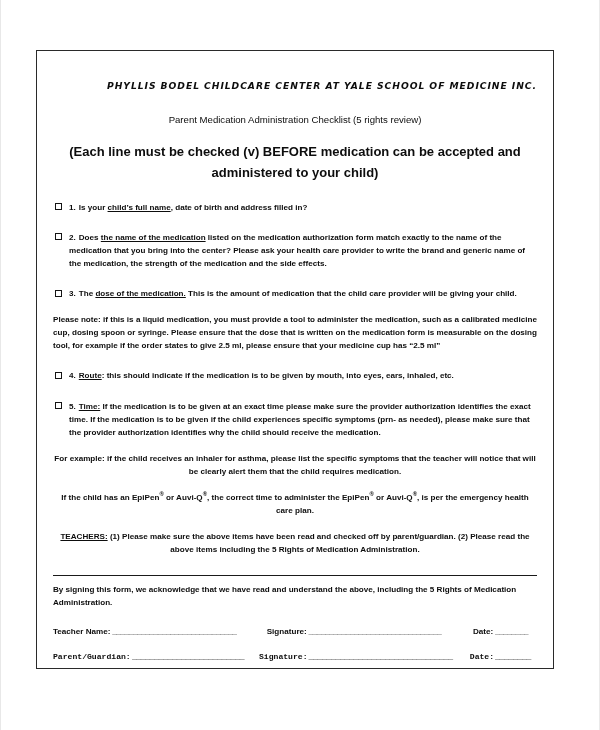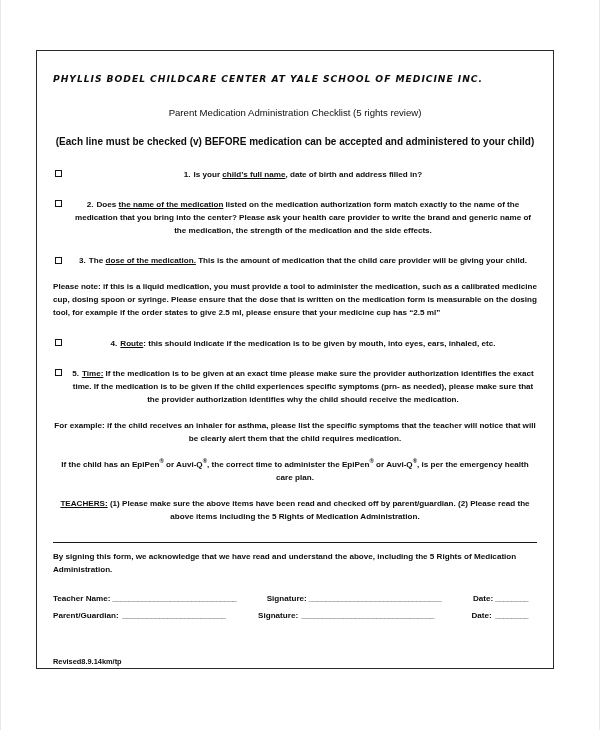--- a/index.html
+++ b/index.html
@@ -36,40 +36,40 @@
   }
   .doc {
     color: #0d0d0d;
     font-size: 8.1px;
     line-height: 1.62;
     font-weight: bold;
   }
 
   
   .org-title {
-    text-align: left;
+    text-align: right;
     font-size: 9.2px;
     font-weight: bold;
     letter-spacing: 0.95px;
     font-family: "DejaVu Sans", sans-serif;
     font-style: italic;
-    margin: 9px 0 0 0;
+    margin: 16px 0 0 0;
     color: #0d0d0d;
     transform: scaleY(0.97);
   }
   .doc-title {
     text-align: center;
     font-size: 9.6px;
     font-weight: normal;
     margin: 18px 0 0 0;
     color: #0d0d0d;
   }
   .doc-subtitle {
     text-align: center;
-    font-size: 10px;
+    font-size: 13px;
     font-weight: bold;
     margin: 14px 0 0 0;
     color: #0d0d0d;
   }
 
   
   .item {
     display: flex;
     align-items: flex-start;
     margin-top: 17px;
@@ -78,21 +78,21 @@
     flex: 0 0 auto;
     width: 7px;
     height: 7px;
     border: 0.9px solid #141414;
     background: #fff;
     margin: 2.6px 7px 0 2px;
     box-sizing: border-box;
   }
   .item-body {
     flex: 1 1 auto;
-    text-align: center;
+    text-align: left;
   }
   .num {
     margin-right: 3px;
   }
   u { text-decoration: underline; text-underline-offset: 1.2px; }
 
   
   p.para {
     margin: 13px 0 0 0;
     text-align: center;
@@ -116,21 +116,21 @@
   .sign-statement {
     margin: 7px 0 12px 0;
     text-align: left;
   }
   .sig-row {
     display: flex;
     align-items: baseline;
     margin-top: 16px;
     white-space: nowrap;
   }
-  .sig-row.second { margin-top: 4px; }
+  .sig-row.second { margin-top: 12px; font-family: Liberation Mono, monospace; }
   .sig-label { flex: 0 0 auto; }
   .sig-line {
     flex: 0 0 auto;
     letter-spacing: -0.35px;
     overflow: hidden;
   }
   .sig-name-line  { width: 148px; }
   .sig-name-line2 { width: 124px; }
   .sig-mid        { width: 158px; }
   .sig-date       { width: 42px; }

